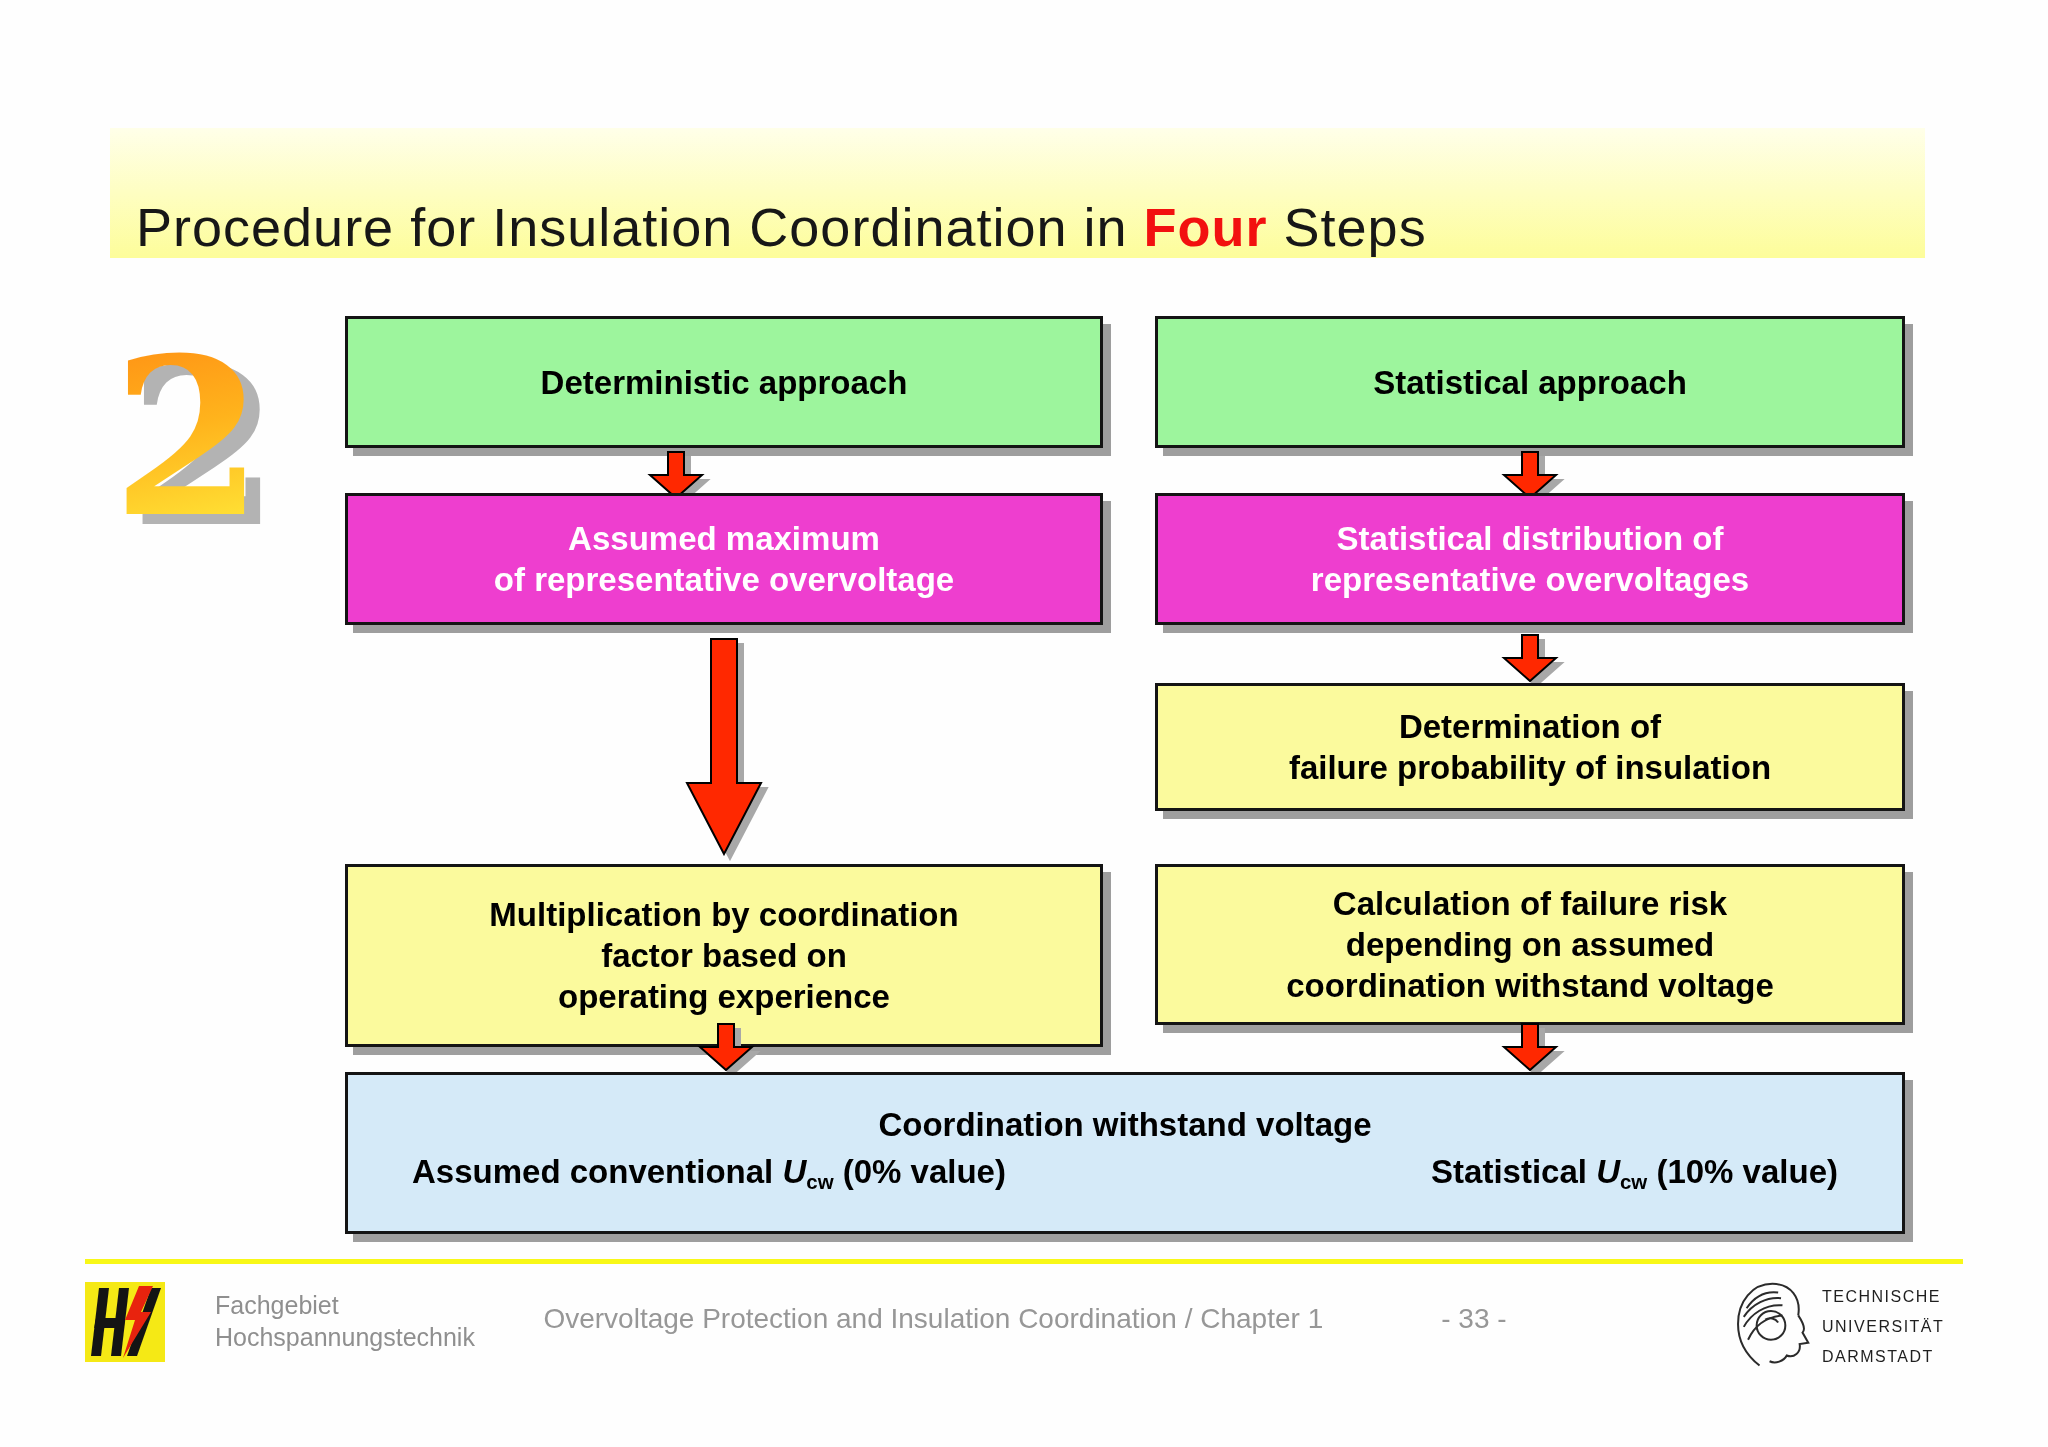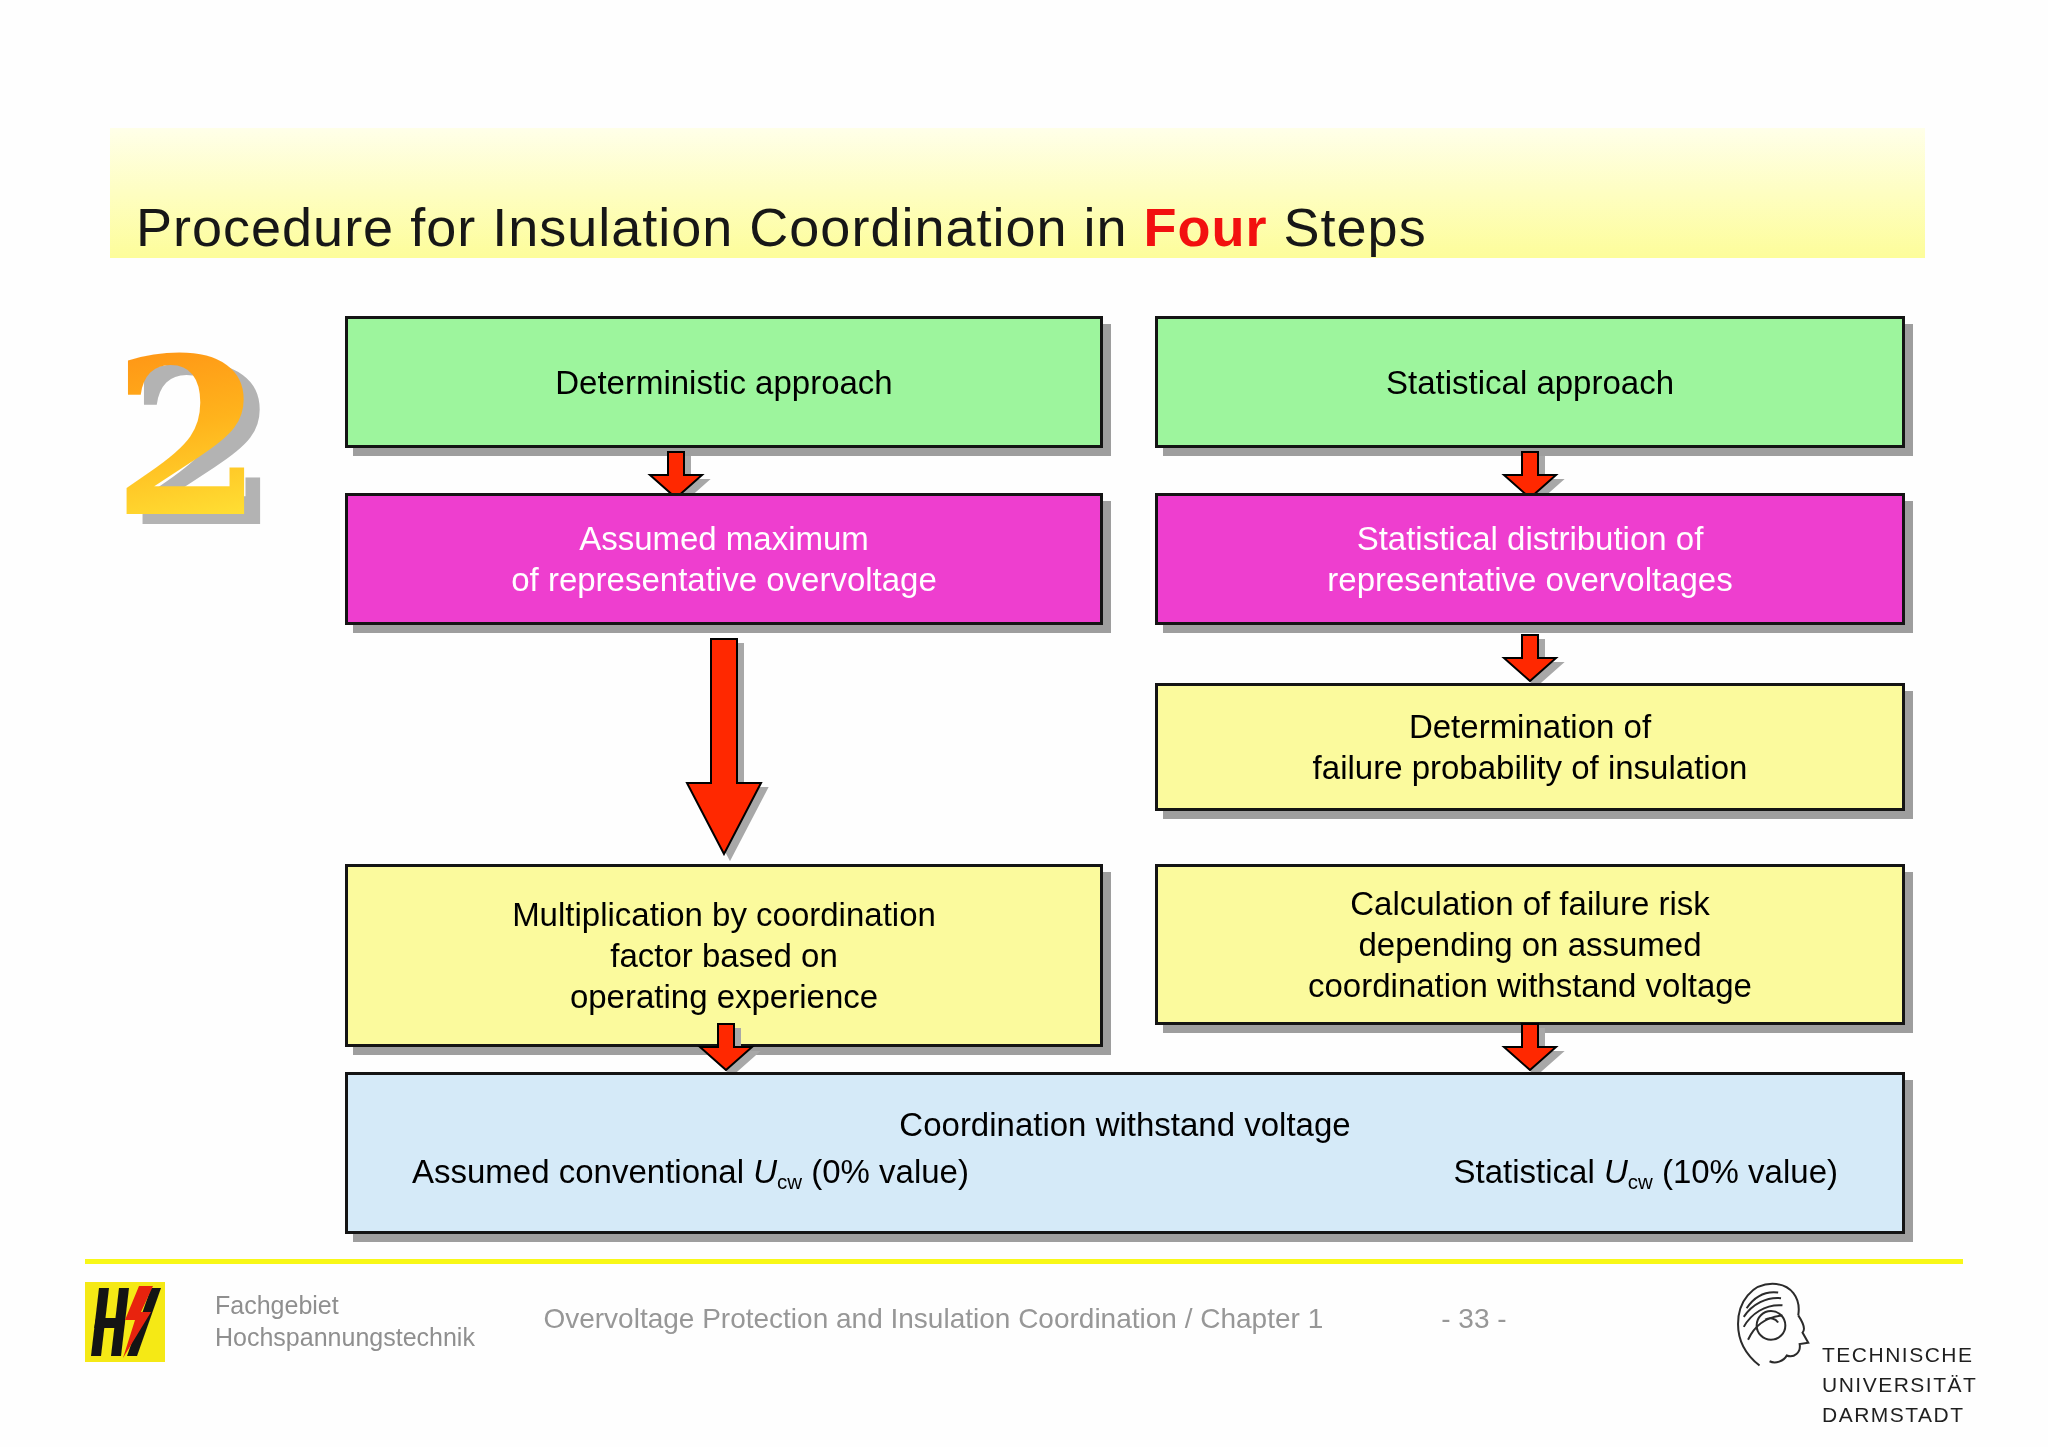--- a/index.html
+++ b/index.html
@@ -32,21 +32,21 @@
       -webkit-background-clip:text; background-clip:text;
       -webkit-text-fill-color:transparent; color:transparent;
     }
   }
 
   
   .box {
     position:absolute; box-sizing:border-box;
     border:3px solid #141414; box-shadow:8px 8px 0 #9e9e9e;
     display:flex; flex-direction:column; align-items:center; justify-content:center;
-    text-align:center; font-weight:normal; font-size:33px; line-height:41px; color:#000;
+    text-align:center; font-weight:bold; font-size:33px; line-height:41px; color:#000;
   }
   .box.green   { background:#9df59d; }
   .box.magenta { background:#ee3ecf; color:#ffffff; }
   .box.yellow  { background:#fbfa9d; }
   .box.blue    { background:#d5eaf8; }
 
   .blue-line2 {
     display:flex; justify-content:space-between; width:100%;
     padding:0 64px; box-sizing:border-box; white-space:pre;
   }
@@ -64,22 +64,22 @@
     position:absolute; left:215px; top:1289px;
     font-size:25px; line-height:32px; color:#8f8f8f;
   }
   .footer-center {
     position:absolute; left:345px; top:1303px; width:1360px;
     display:flex; justify-content:center; gap:118px;
     font-size:28px; color:#979797; white-space:pre;
   }
   .tu-logo { position:absolute; left:1728px; top:1276px; }
   .tu-text {
-    position:absolute; left:1822px; top:1340px;
-    font-size:21px; line-height:30px; letter-spacing:1.5px; color:#1f1f1f;
+    position:absolute; left:1822px; top:1282px;
+    font-size:16px; line-height:30px; letter-spacing:1.5px; color:#1f1f1f;
   }
 </style>
 </head>
 <body>
 
 <div class="stage">
 
   <div class="title-band">
     <span>Procedure for Insulation Coordination in </span><span class="hl">Four</span><span> Steps</span>
   </div>

